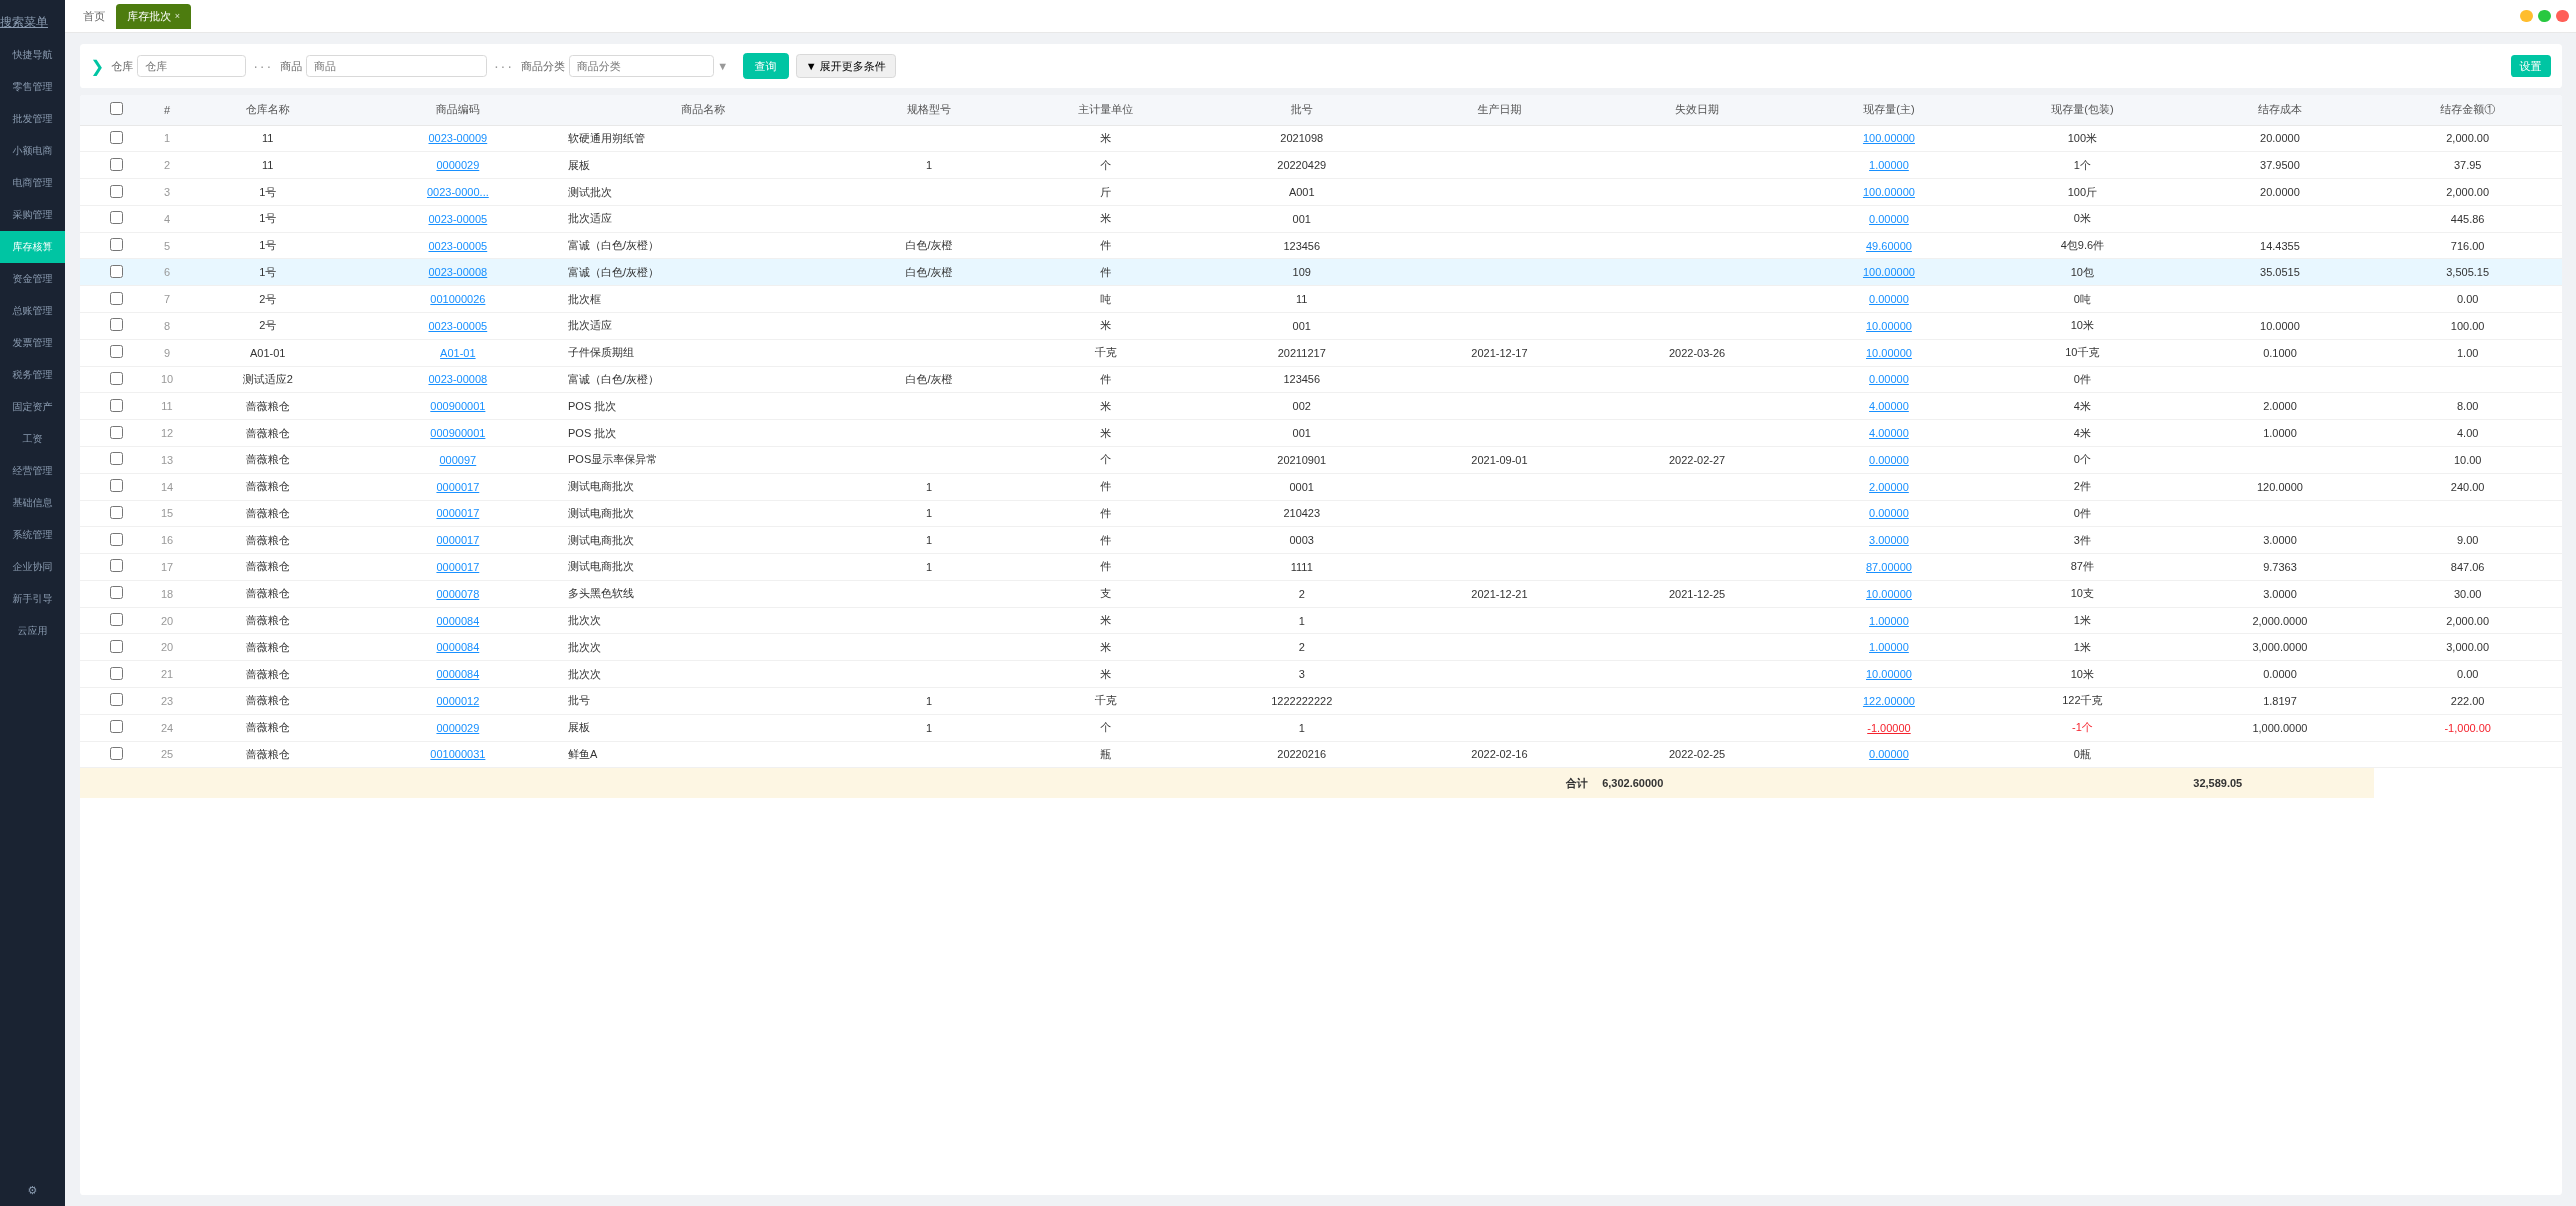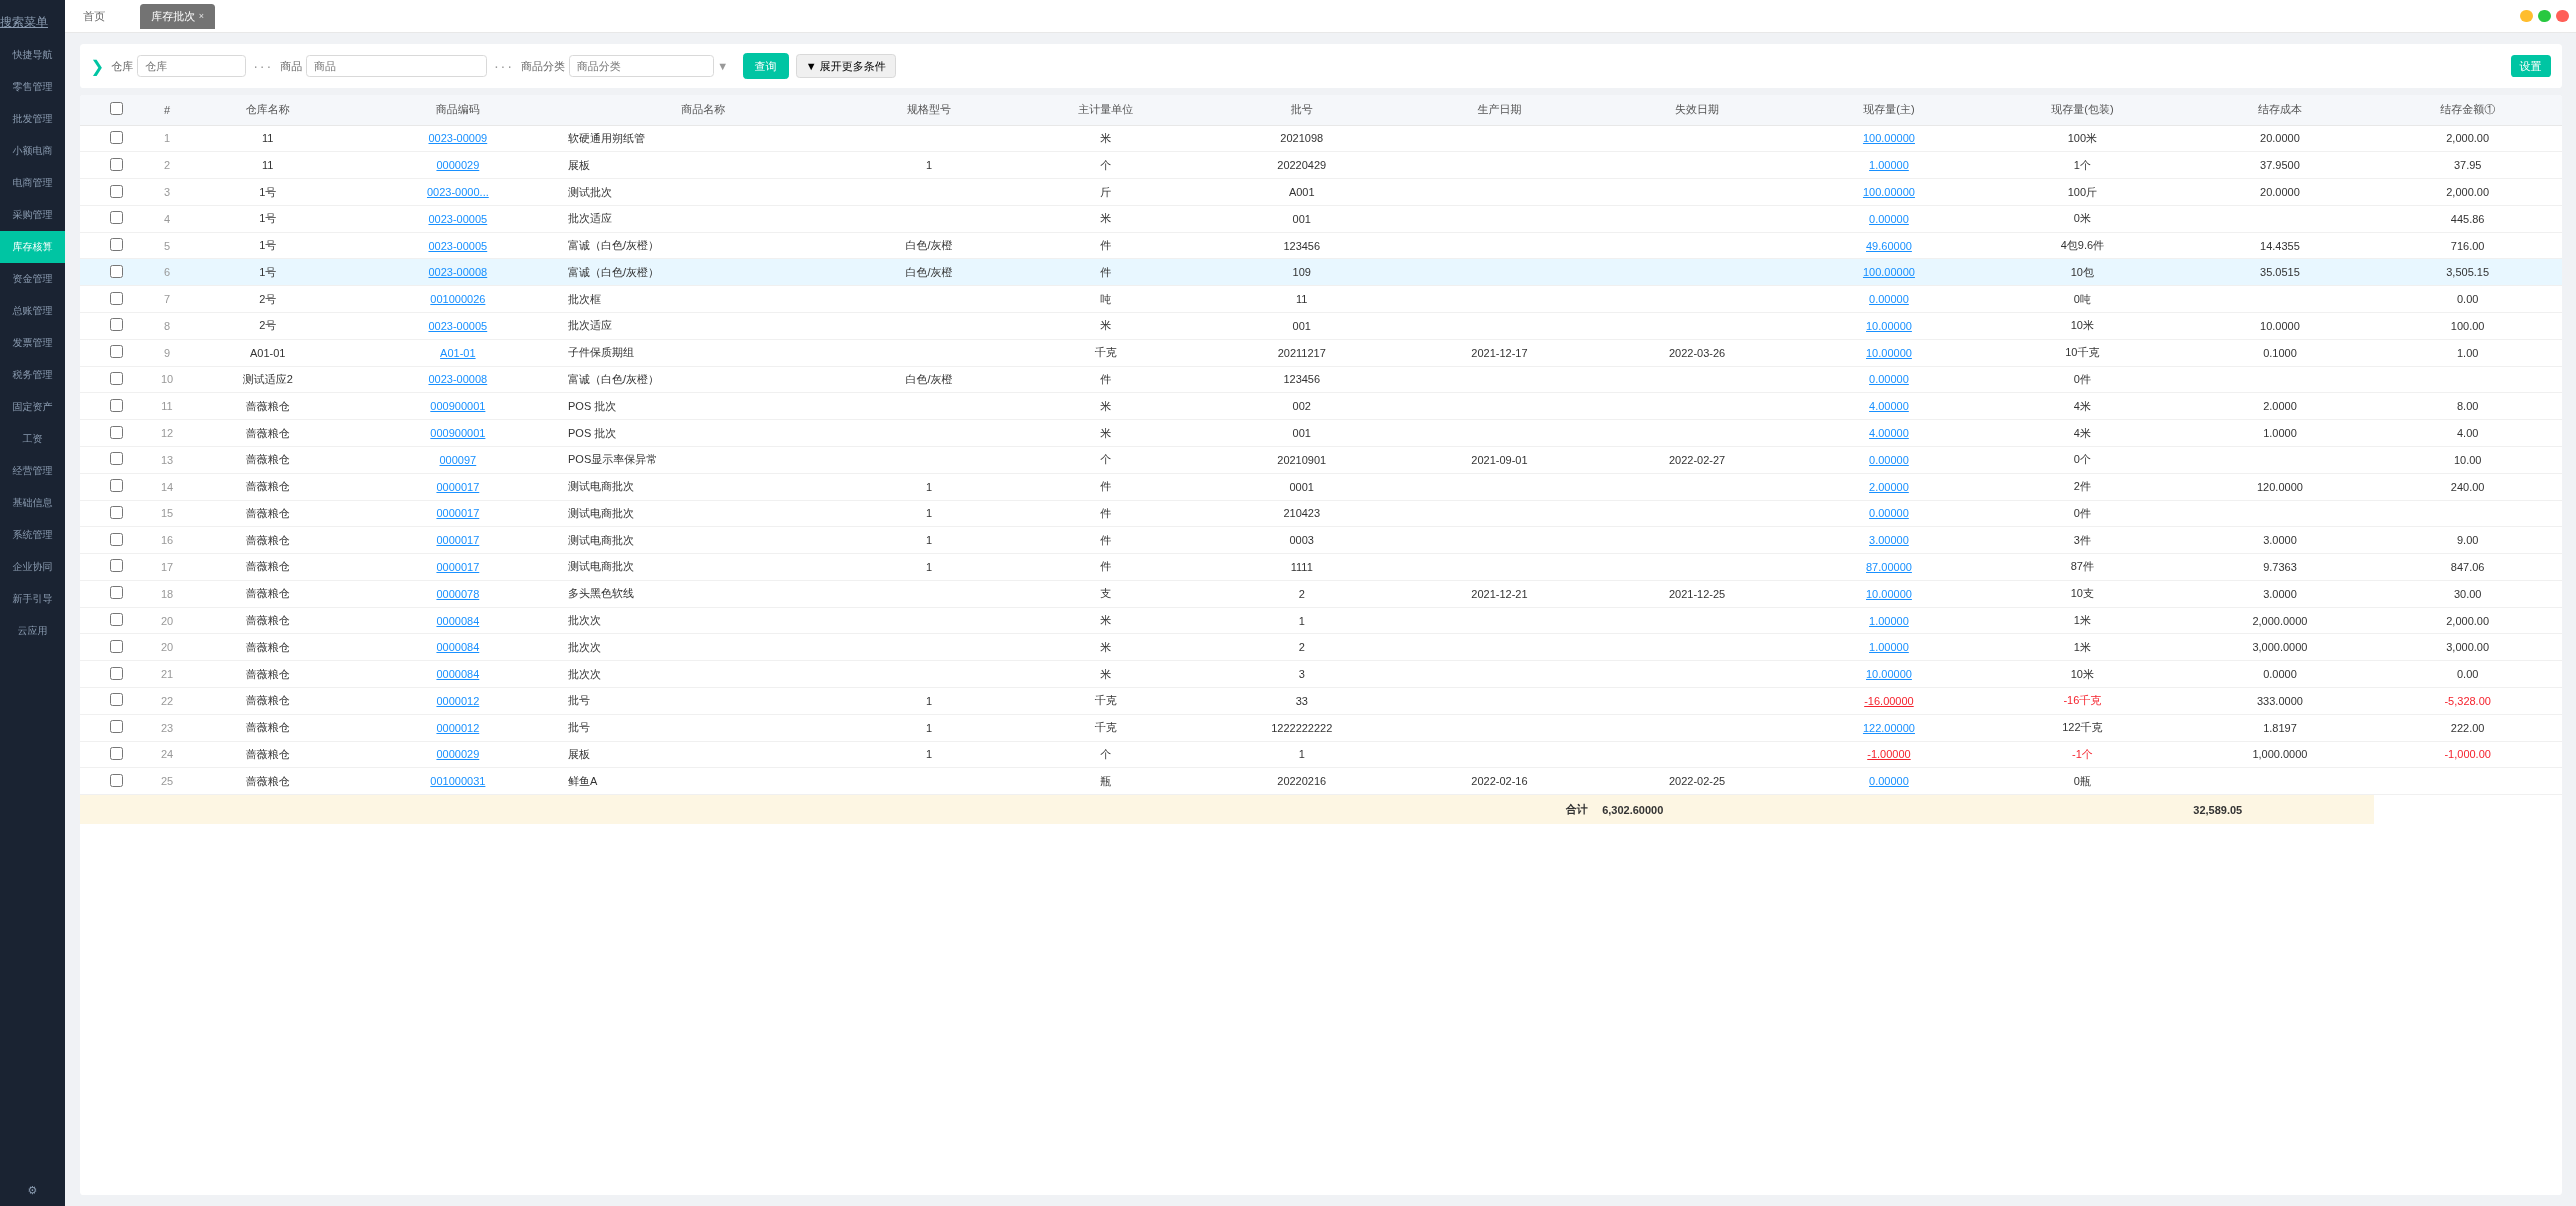--- a/index.html
+++ b/index.html
@@ -12,21 +12,21 @@
     .sidebar-item.active { background: #00c5a3; color: #fff; }
     .sidebar-gear { margin-top: auto; padding: 9px 0; color: #8a9bb0; cursor: pointer; text-align: center; width: 100%; }
 
     
     .main { flex: 1; display: flex; flex-direction: column; overflow: hidden; }
 
     
     .tabs-bar { background: #fff; border-bottom: 0.9px solid #e8e8e8; display: flex; align-items: center; padding: 0 7.2px; height: 33px; flex-shrink: 0; justify-content: flex-end; }
     .tab { padding: 0 11px; height: 25px; line-height: 25px; border-radius: 3.6px 3.6px 0 0; cursor: pointer; font-size: 11px; display: flex; align-items: center; gap: 3.6px; }
     .tab.inactive { color: #666; }
-    .tab.active { background: #737373; color: #fff; margin-left: 24px; }
+    .tab.active { background: #4d7c0f; color: #fff; }
     .tab-close { font-size: 9px; cursor: pointer; opacity: 0.8; }
     .window-controls { margin-left: auto; display: flex; gap: 5.4px; }
     .win-btn { width: 12.7px; height: 12.7px; border-radius: 50%; cursor: pointer; }
     .win-btn.close { background: #ff5f57; }
     .win-btn.min { background: #ffbd2e; }
     .win-btn.max { background: #28c840; }
 
     
     .content { flex: 1; padding: 11px 14.5px; overflow: hidden; display: flex; flex-direction: column; background: #f0f2f5; }
 
@@ -485,36 +485,20 @@
       <td>3</td>
       <td></td>
       <td></td>
       <td class="link-text ">10.00000</td>
       <td class="">10米</td>
       <td>0.0000</td>
       <td class="">0.00</td>
     </tr>
             <tr>
       <td><input type="checkbox" style=""></td>
-      <td class="col-num">22</td>
-      <td>蔷薇粮仓</td>
-      <td class="link-text">0000012</td>
-      <td style="text-align:left;">批号</td>
-      <td>1</td>
-      <td>千克</td>
-      <td>33</td>
-      <td></td>
-      <td></td>
-      <td class="link-text red-text">-16.00000</td>
-      <td class="red-text">-16千克</td>
-      <td>333.0000</td>
-      <td class="red-text">-5,328.00</td>
-    </tr>
-            <tr>
-      <td><input type="checkbox" style=""></td>
       <td class="col-num">23</td>
       <td>蔷薇粮仓</td>
       <td class="link-text">0000012</td>
       <td style="text-align:left;">批号</td>
       <td>1</td>
       <td>千克</td>
       <td>1222222222</td>
       <td></td>
       <td></td>
       <td class="link-text ">122.00000</td>

